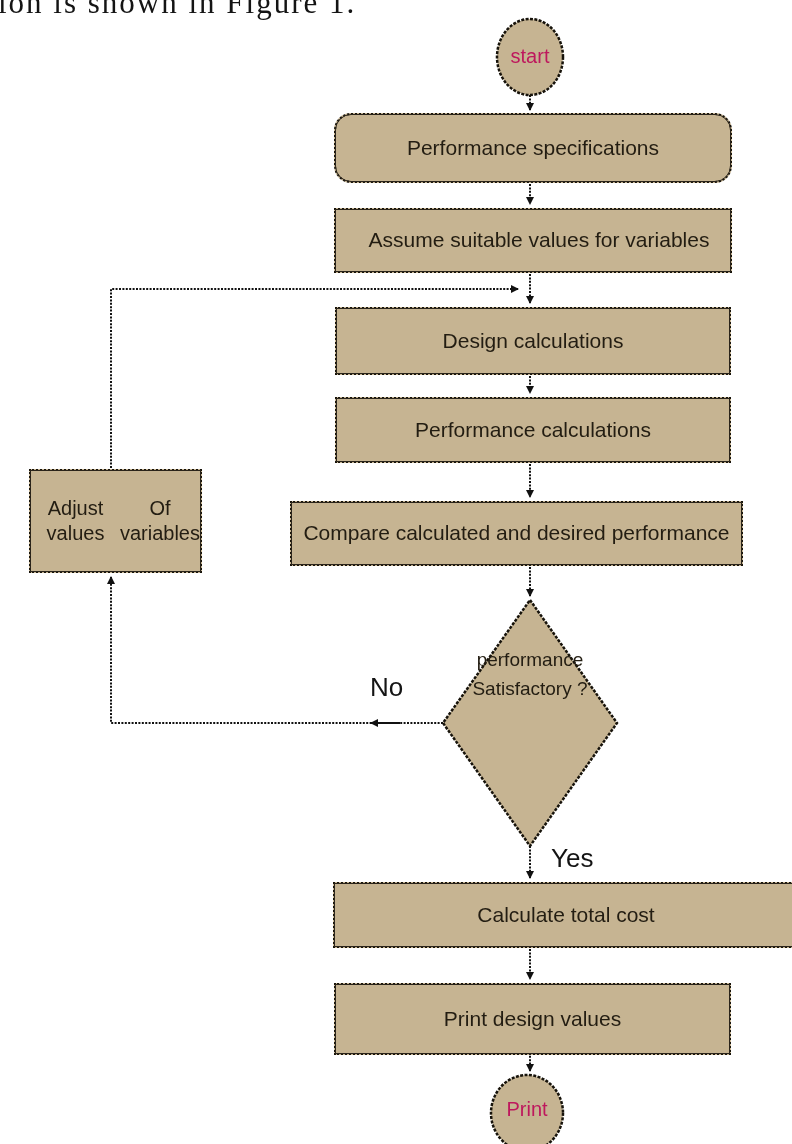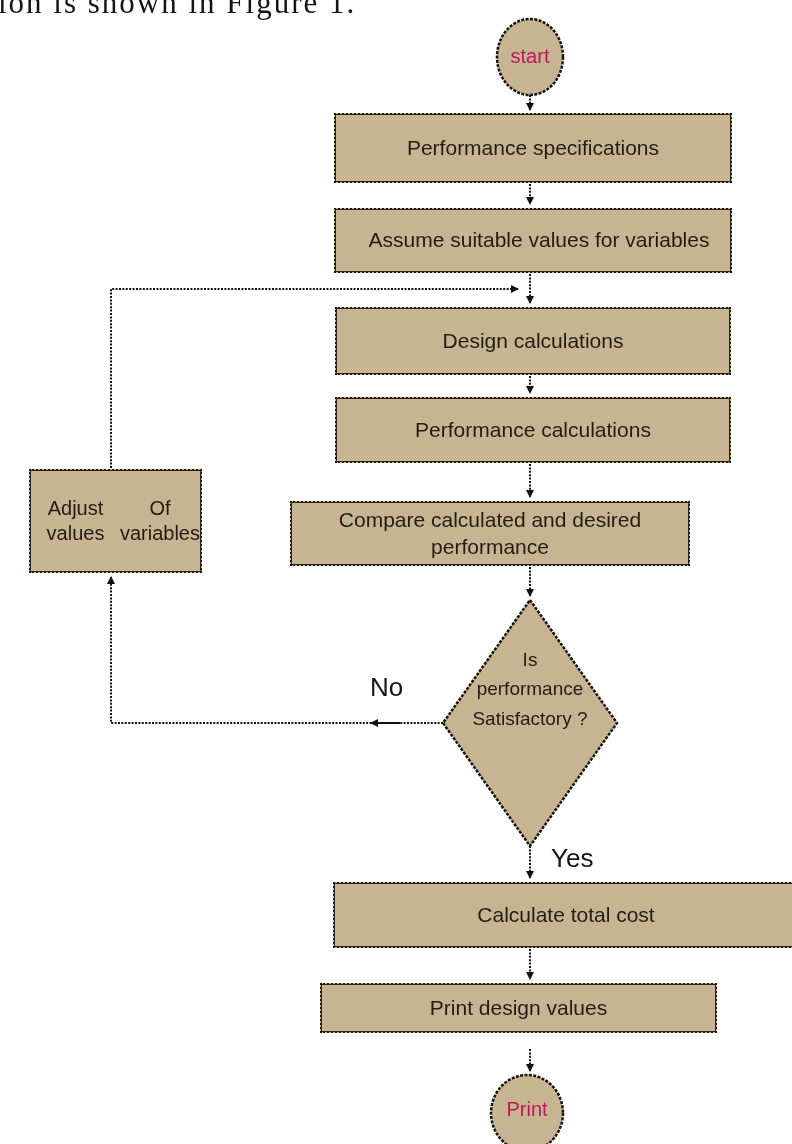--- a/index.html
+++ b/index.html
@@ -111,57 +111,56 @@
 
     <path d="M530 1049 V1071" stroke="#111" stroke-width="2" stroke-dasharray="2 1.4" fill="none" marker-end="url(#arrow)"></path>
 
     <ellipse cx="530" cy="57" rx="33" ry="38" fill="#c6b492" stroke="#17130b" stroke-width="2.5" stroke-dasharray="3 1.4"></ellipse>
 
     <ellipse cx="527" cy="1113" rx="36" ry="38" fill="#c6b492" stroke="#17130b" stroke-width="2.5" stroke-dasharray="3 1.4"></ellipse>
   </svg>
 
   <div class="node-label terminal-label" style="left:497px; top:45px; width:66px;">start</div>
 
-  <div class="node-box" style="left:334px; top:113px; width:398px; height:70px;">
+  <div class="node-box" style="left:334px; top:113px; width:398px; height:70px;border-radius:17px;">
     <span>Performance specifications</span>
   </div>
 
   <div class="node-box" style="left:334px; top:208px; width:398px; height:65px;padding-left:12px;">
     <span>Assume suitable values for variables</span>
   </div>
 
   <div class="node-box" style="left:335px; top:307px; width:396px; height:68px;">
     <span>Design calculations</span>
   </div>
 
   <div class="node-box" style="left:335px; top:397px; width:396px; height:66px;">
     <span>Performance calculations</span>
   </div>
 
-  <div class="node-box" style="left:290px; top:501px; width:400px; height:65px;">
+  <div class="node-box" style="left:290px; top:501px; width:453px; height:65px;">
     <span>Compare calculated and desired performance</span>
   </div>
 
   <div class="node-box" style="left:29px; top:469px; width:173px; height:104px; font-size:20px; flex-direction:row;">
     <span>Adjust values</span>
     <span>Of variables</span>
   </div>
 
   <div class="decision-text">
-    <div>Is</div>
     <div>performance</div>
     <div>Satisfactory ?</div>
   </div>
 
   <div class="edge-label" style="left:370px; top:672px;">No</div>
   <div class="edge-label" style="left:551px; top:843px;">Yes</div>
 
   <div class="node-box" style="left:333px; top:882px; width:466px; height:66px;">
     <span>Calculate total cost</span>
   </div>
 
-  <div class="node-box" style="left:320px; top:983px; width:397px; height:50px;">
+  <div class="node-box" style="left:334px; top:983px; width:397px; height:72px;">
     <span>Print design values</span>
   </div>
 
   <div class="node-label terminal-label" style="left:492px; top:1098px; width:70px;">Print</div>
 
 </div>
 
 </body></html>

